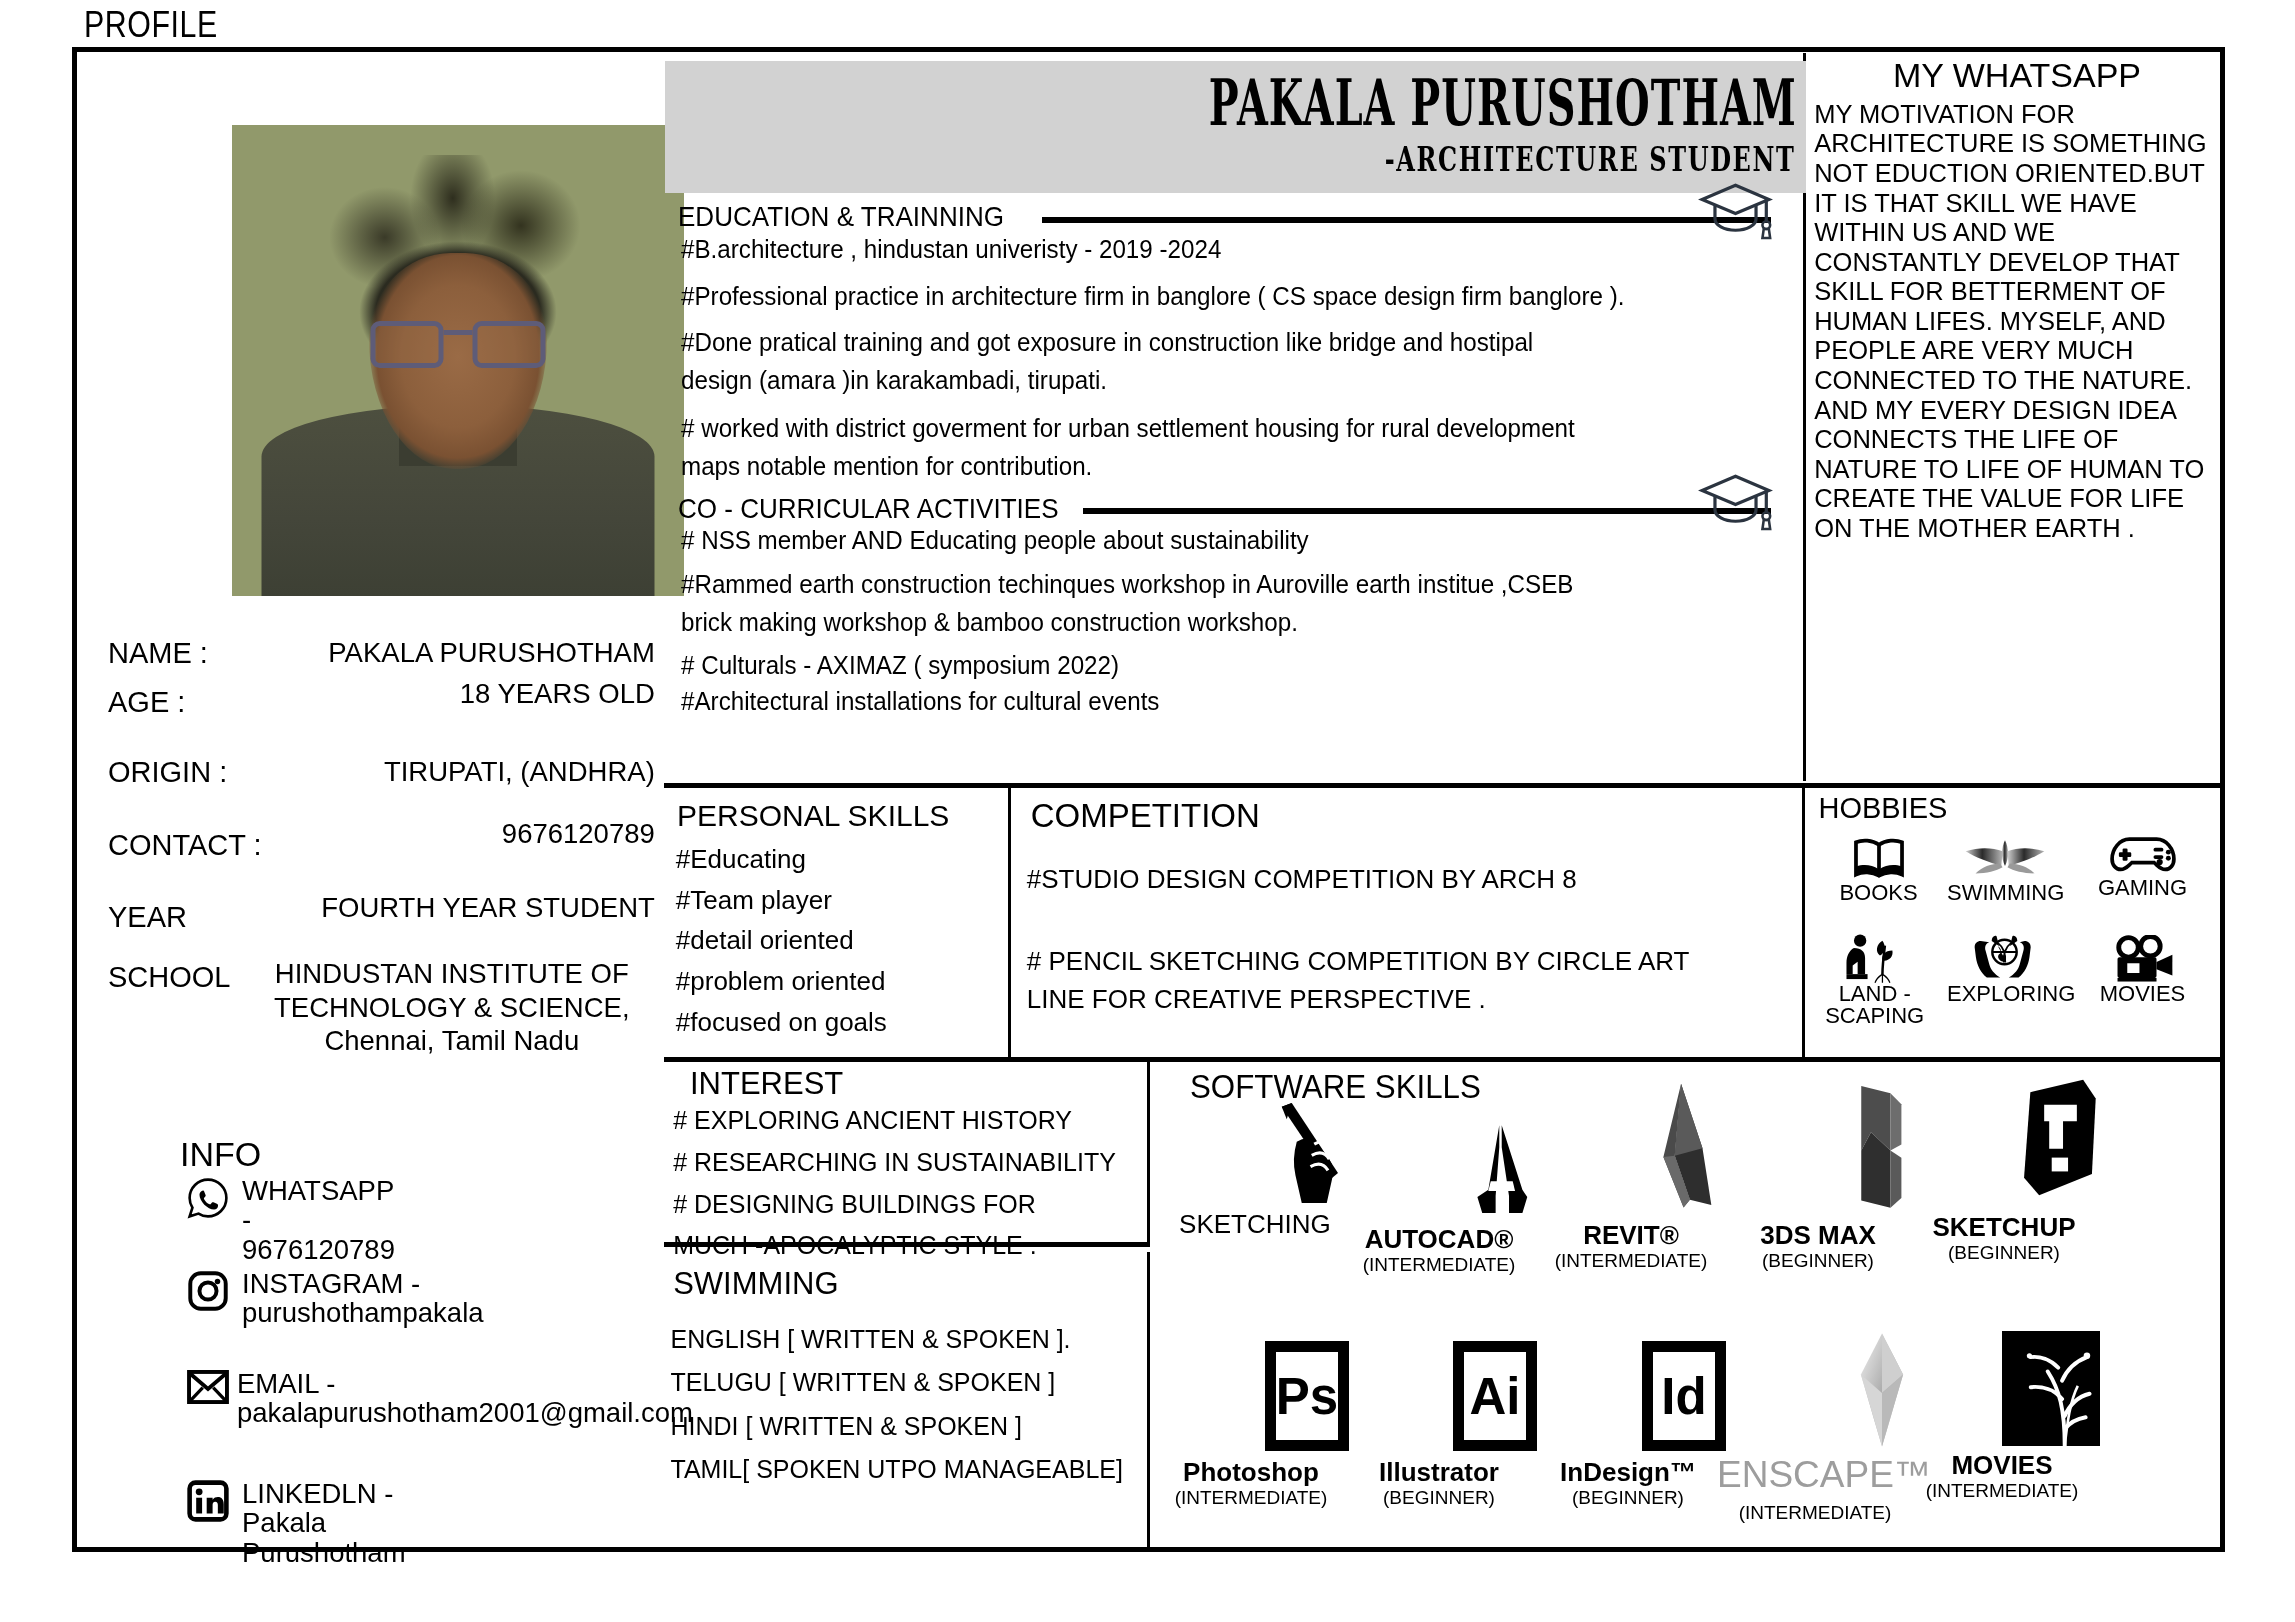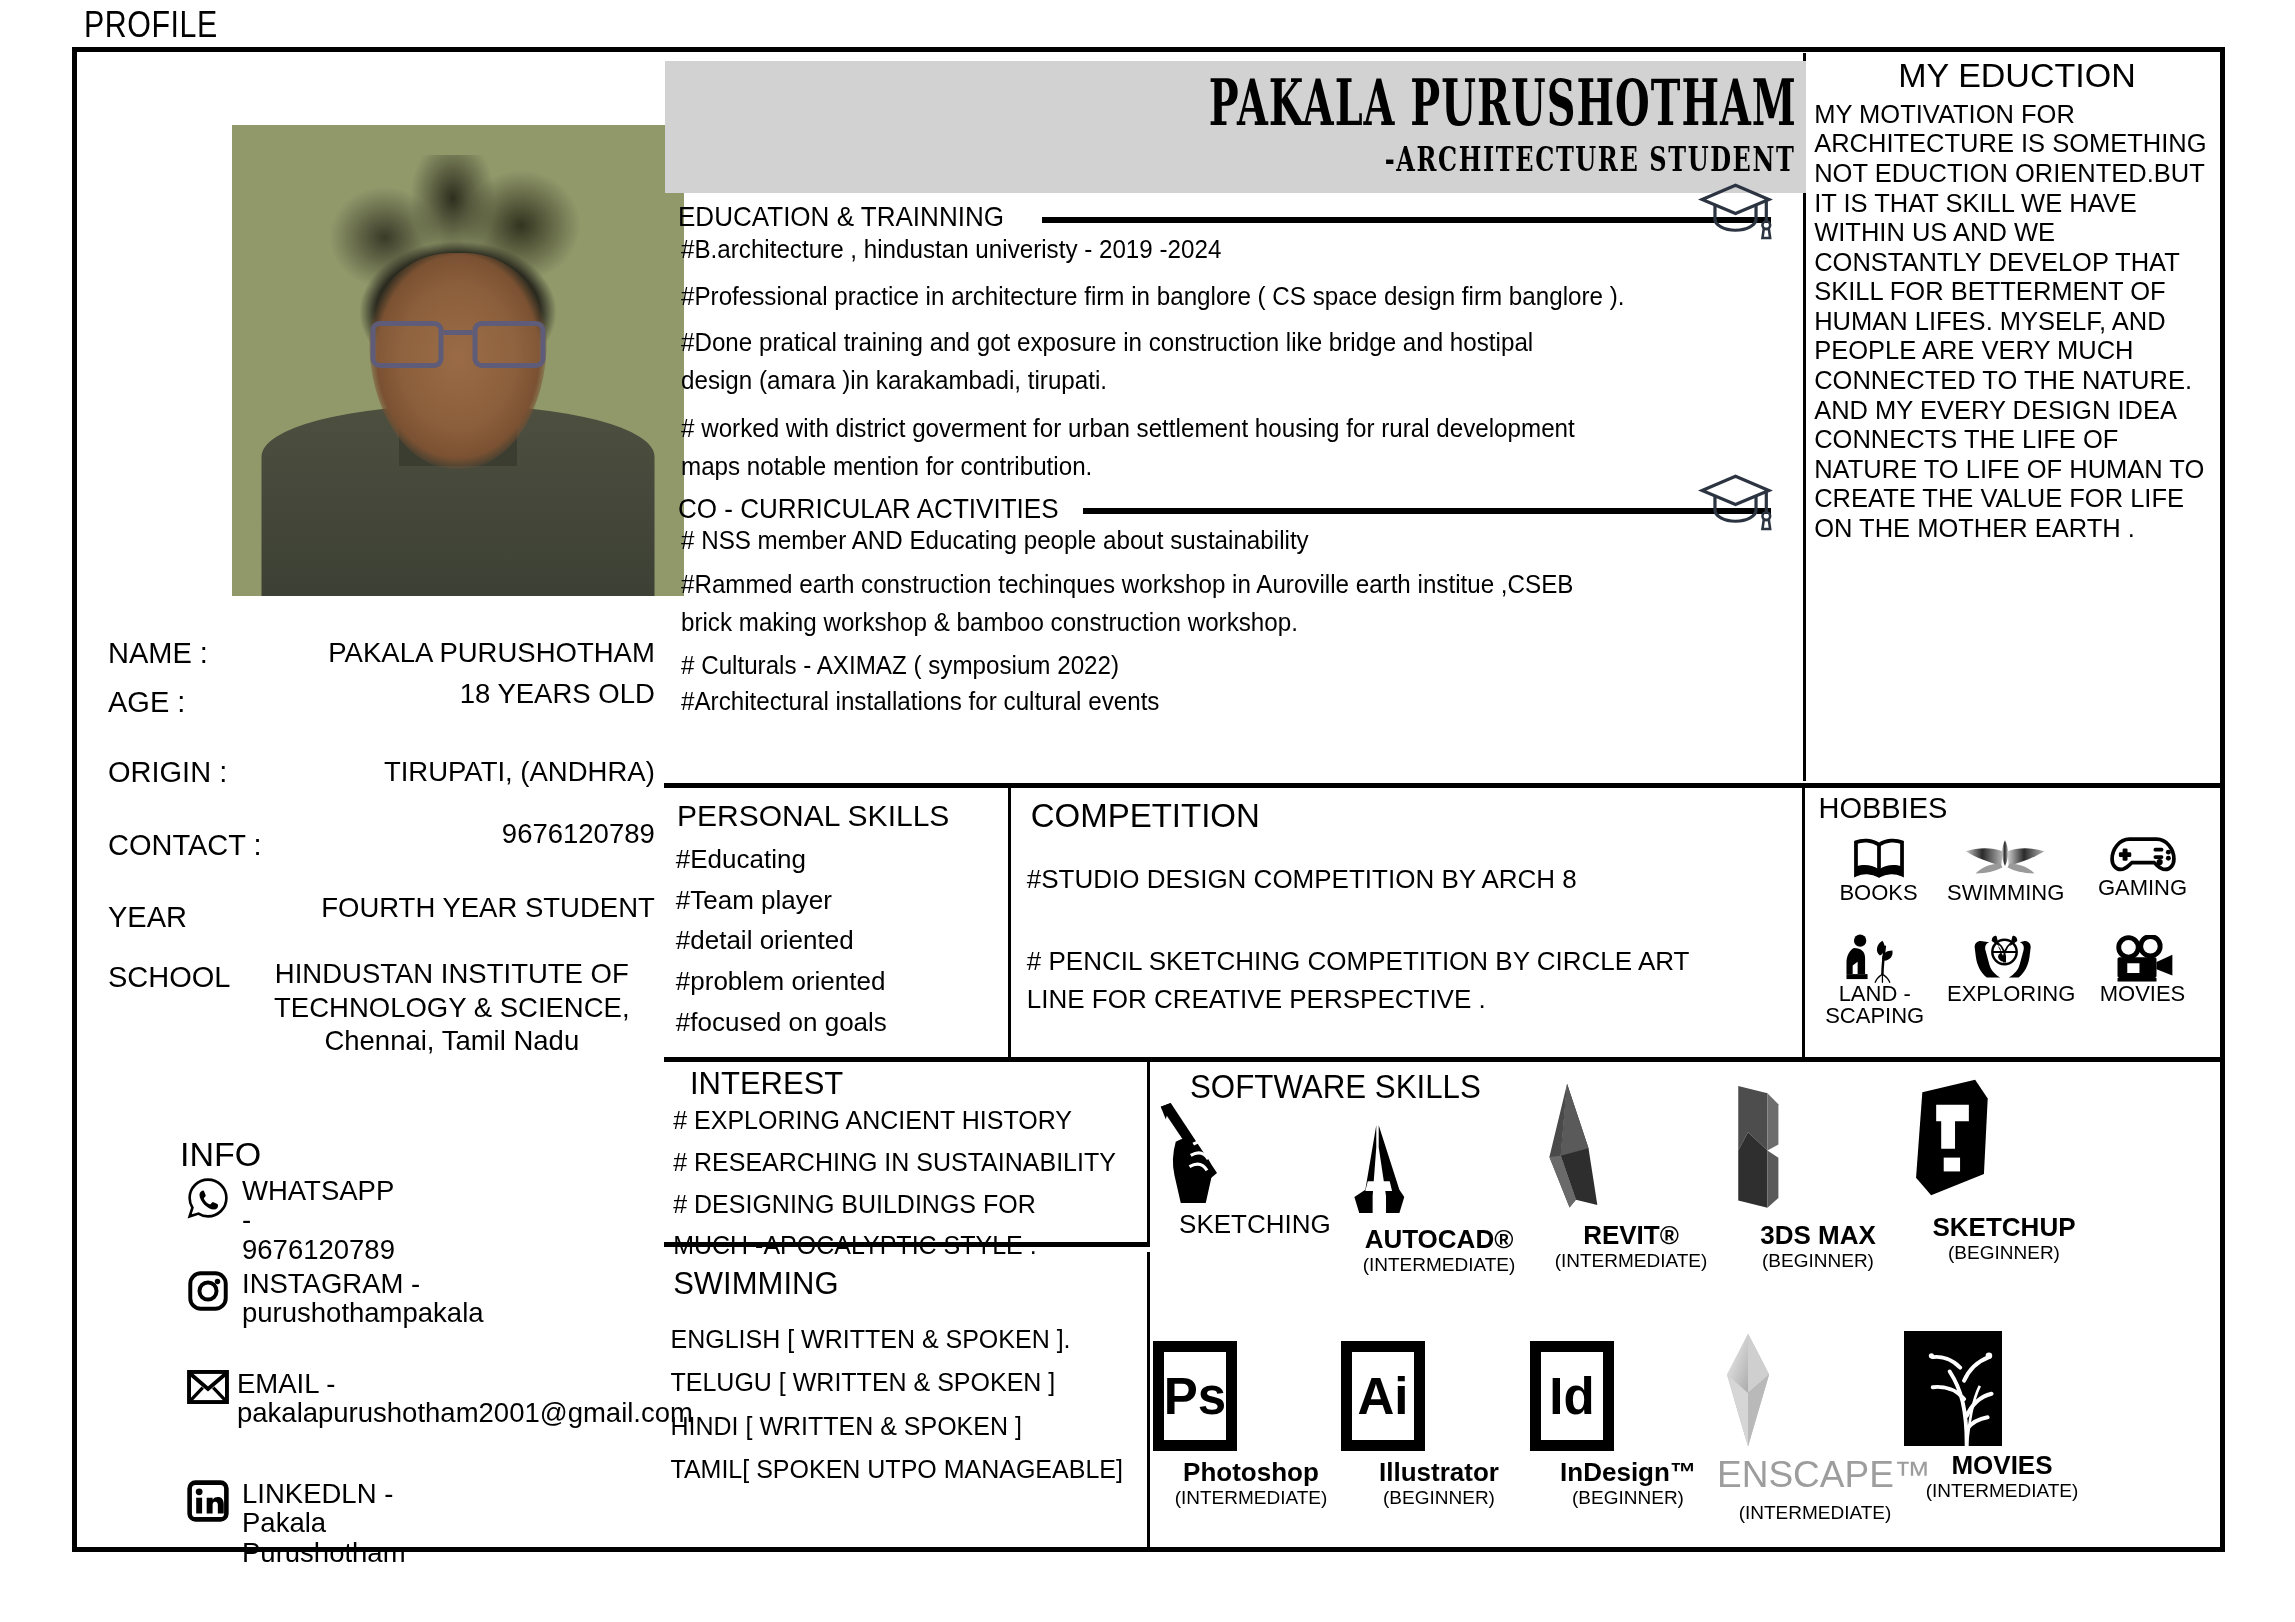--- a/index.html
+++ b/index.html
@@ -158,21 +158,21 @@
   #band3{ left:664px; top:1057px; width:1561px; height:467px; border-top:5.9px solid #000; }
   #int-box{ position:absolute; left:0; top:0; width:486px; height:185px; border-right:3.9px solid #000; border-bottom:5.9px solid #000; }
   #lang-box{ position:absolute; left:0; top:190px; width:486px; height:298px; border-right:3.9px solid #000; }
   #sw-box{ position:absolute; left:489px; top:0; width:1071px; height:489px; }
 
   .b3-title{ font-size:31px; }
   .b3-item{ font-size:25px; white-space:nowrap; }
 
   #sw-title{ position:absolute; left:37px; top:5.2px; font-size:34px; transform:scaleX(0.92); transform-origin:left top;}
   .sw-cell{ position:absolute; width:196px; text-align:center; }
-  .sw-ico{ height:116px; display:flex; align-items:center; justify-content:flex-start; }
+  .sw-ico{ height:116px; display:flex; align-items:center; justify-content:flex-end; }
   .sw-name{ font-size:26px; font-weight:700; line-height:1.02; }
   .sw-name.light{ font-weight:400; }
   .sw-lvl{ font-size:19px; margin-top:1.3px; }
 
   
   .adobe{
     width:84px; height:110px; border:11px solid #000; background:#fff;
     display:flex; align-items:center; justify-content:center;
     font-size:51px; font-weight:700; font-family:"Liberation Sans", sans-serif;
   }
@@ -318,21 +318,21 @@
   </span>
 
   <div class="body-line" style="top:472px"># NSS member  AND  Educating people about sustainability</div>
   <div class="body-line" style="top:516px">#Rammed earth construction techinques workshop  in Auroville earth institue ,CSEB</div>
   <div class="body-line" style="top:554px"> brick making workshop &amp; bamboo construction workshop.</div>
   <div class="body-line" style="top:597px"># Culturals - AXIMAZ  ( symposium 2022)</div>
   <div class="body-line" style="top:633px">#Architectural  installations for cultural events</div>
 </div>
 
 <div class="abs" id="ideo">
-  <h2>MY EDUCTION</h2>
+  <h2>MY WHATSAPP</h2>
   <div class="txt">MY MOTIVATION FOR ARCHITECTURE IS SOMETHING NOT EDUCTION ORIENTED.BUT IT IS THAT SKILL WE HAVE WITHIN US AND WE CONSTANTLY DEVELOP THAT SKILL FOR BETTERMENT OF HUMAN LIFES. MYSELF, AND PEOPLE ARE  VERY MUCH CONNECTED TO THE NATURE. AND MY EVERY DESIGN IDEA CONNECTS THE LIFE OF NATURE TO LIFE OF HUMAN  TO CREATE THE VALUE FOR LIFE ON THE MOTHER EARTH .</div>
 </div>
 
 <div class="abs" id="band2">
 
   <div id="ps-box">
     <div class="abs b2-title" style="left:13px; top:10.5px">PERSONAL SKILLS</div>
     <div class="abs b2-item" style="left:11.8px; top:56px">#Educating</div>
     <div class="abs b2-item" style="left:11.8px; top:97px">#Team player</div>
     <div class="abs b2-item" style="left:11.8px; top:137px">#detail oriented</div>

